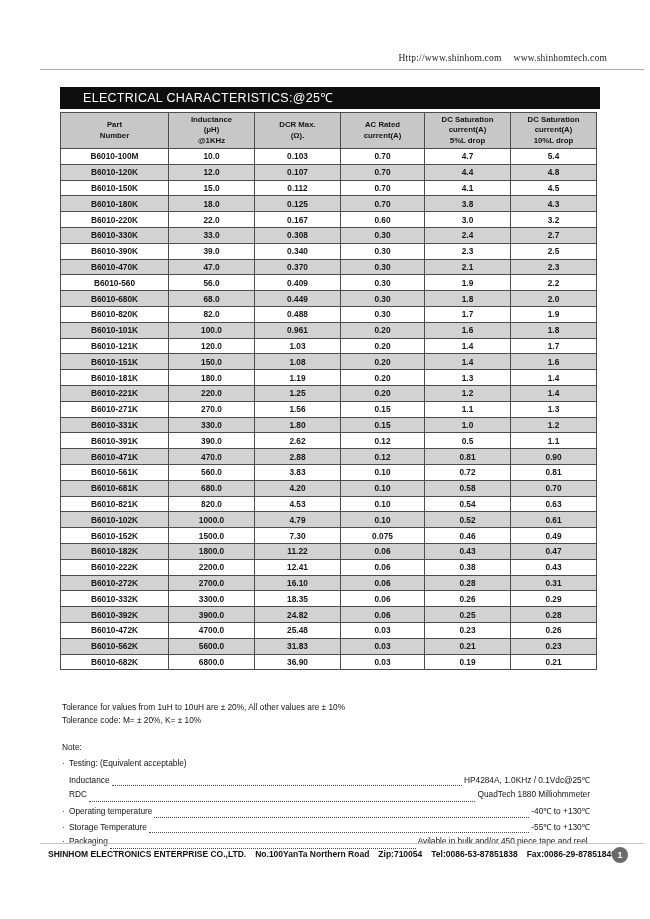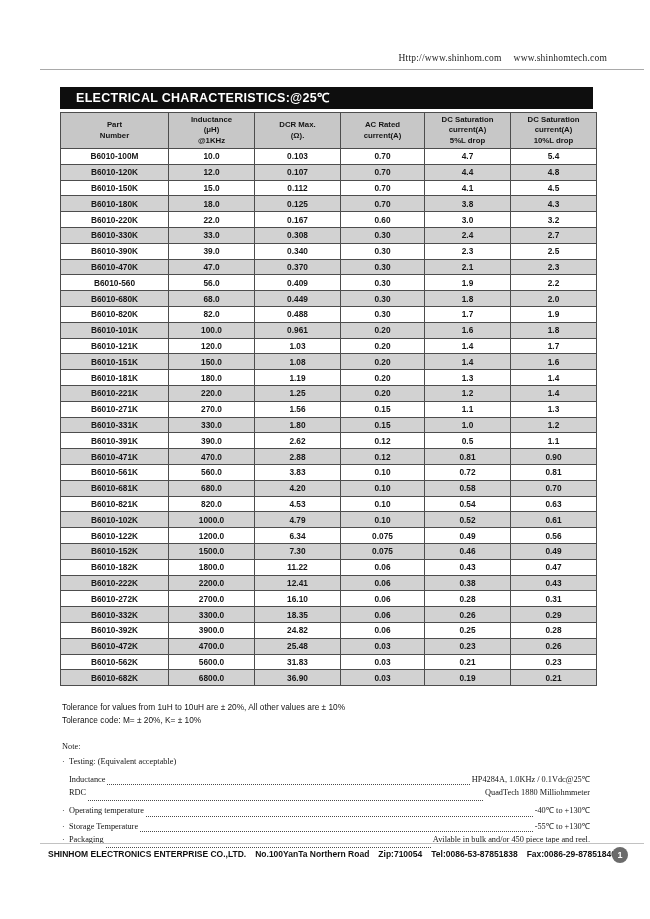--- a/index.html
+++ b/index.html
@@ -35,23 +35,23 @@
   .footer-rule { top: 843px; background: #c2c2c2; }
   .title-bar {
     position: absolute;
     left: 60px;
     top: 87px;
     width: 517px;
     height: 22px;
     background: var(--title-bar-bg, #0e0e0e);
     color: #ffffff;
     font-size: 12.5px;
-    font-weight: 700;
+    font-weight: 400;
     line-height: 22px;
-    padding-left: 16px;
+    padding-left: 23px;
     letter-spacing: 0.3px;
   }
   table.spec-table {
     position: absolute;
     left: 60px;
     top: 112px;
     width: 530px;
     border-collapse: collapse;
     table-layout: fixed;
   }
@@ -93,21 +93,20 @@
     line-height: 1.55;
     color: #141414;
   }
   .notes {
     position: absolute;
     left: 62px;
     top: 742px;
     width: 528px;
     font-size: 8.3px;
     color: #141414;
-    font-family: Liberation Serif, serif;
   }
   .note-heading { margin-bottom: 6px; }
   .note-line {
     display: flex;
     align-items: baseline;
     height: 15.7px;
     white-space: nowrap;
   }
   .note-line .bullet { width: 7px; flex: 0 0 7px; }
   .note-line .dots {
@@ -376,28 +375,20 @@
           <td>0.54</td>
           <td>0.63</td>
         </tr>
         <tr>
           <td>B6010-102K</td>
           <td>1000.0</td>
           <td>4.79</td>
           <td>0.10</td>
           <td>0.52</td>
           <td>0.61</td>
-        </tr>
-        <tr>
-          <td>B6010-122K</td>
-          <td>1200.0</td>
-          <td>6.34</td>
-          <td>0.075</td>
-          <td>0.49</td>
-          <td>0.56</td>
         </tr>
         <tr>
           <td>B6010-152K</td>
           <td>1500.0</td>
           <td>7.30</td>
           <td>0.075</td>
           <td>0.46</td>
           <td>0.49</td>
         </tr>
         <tr>

